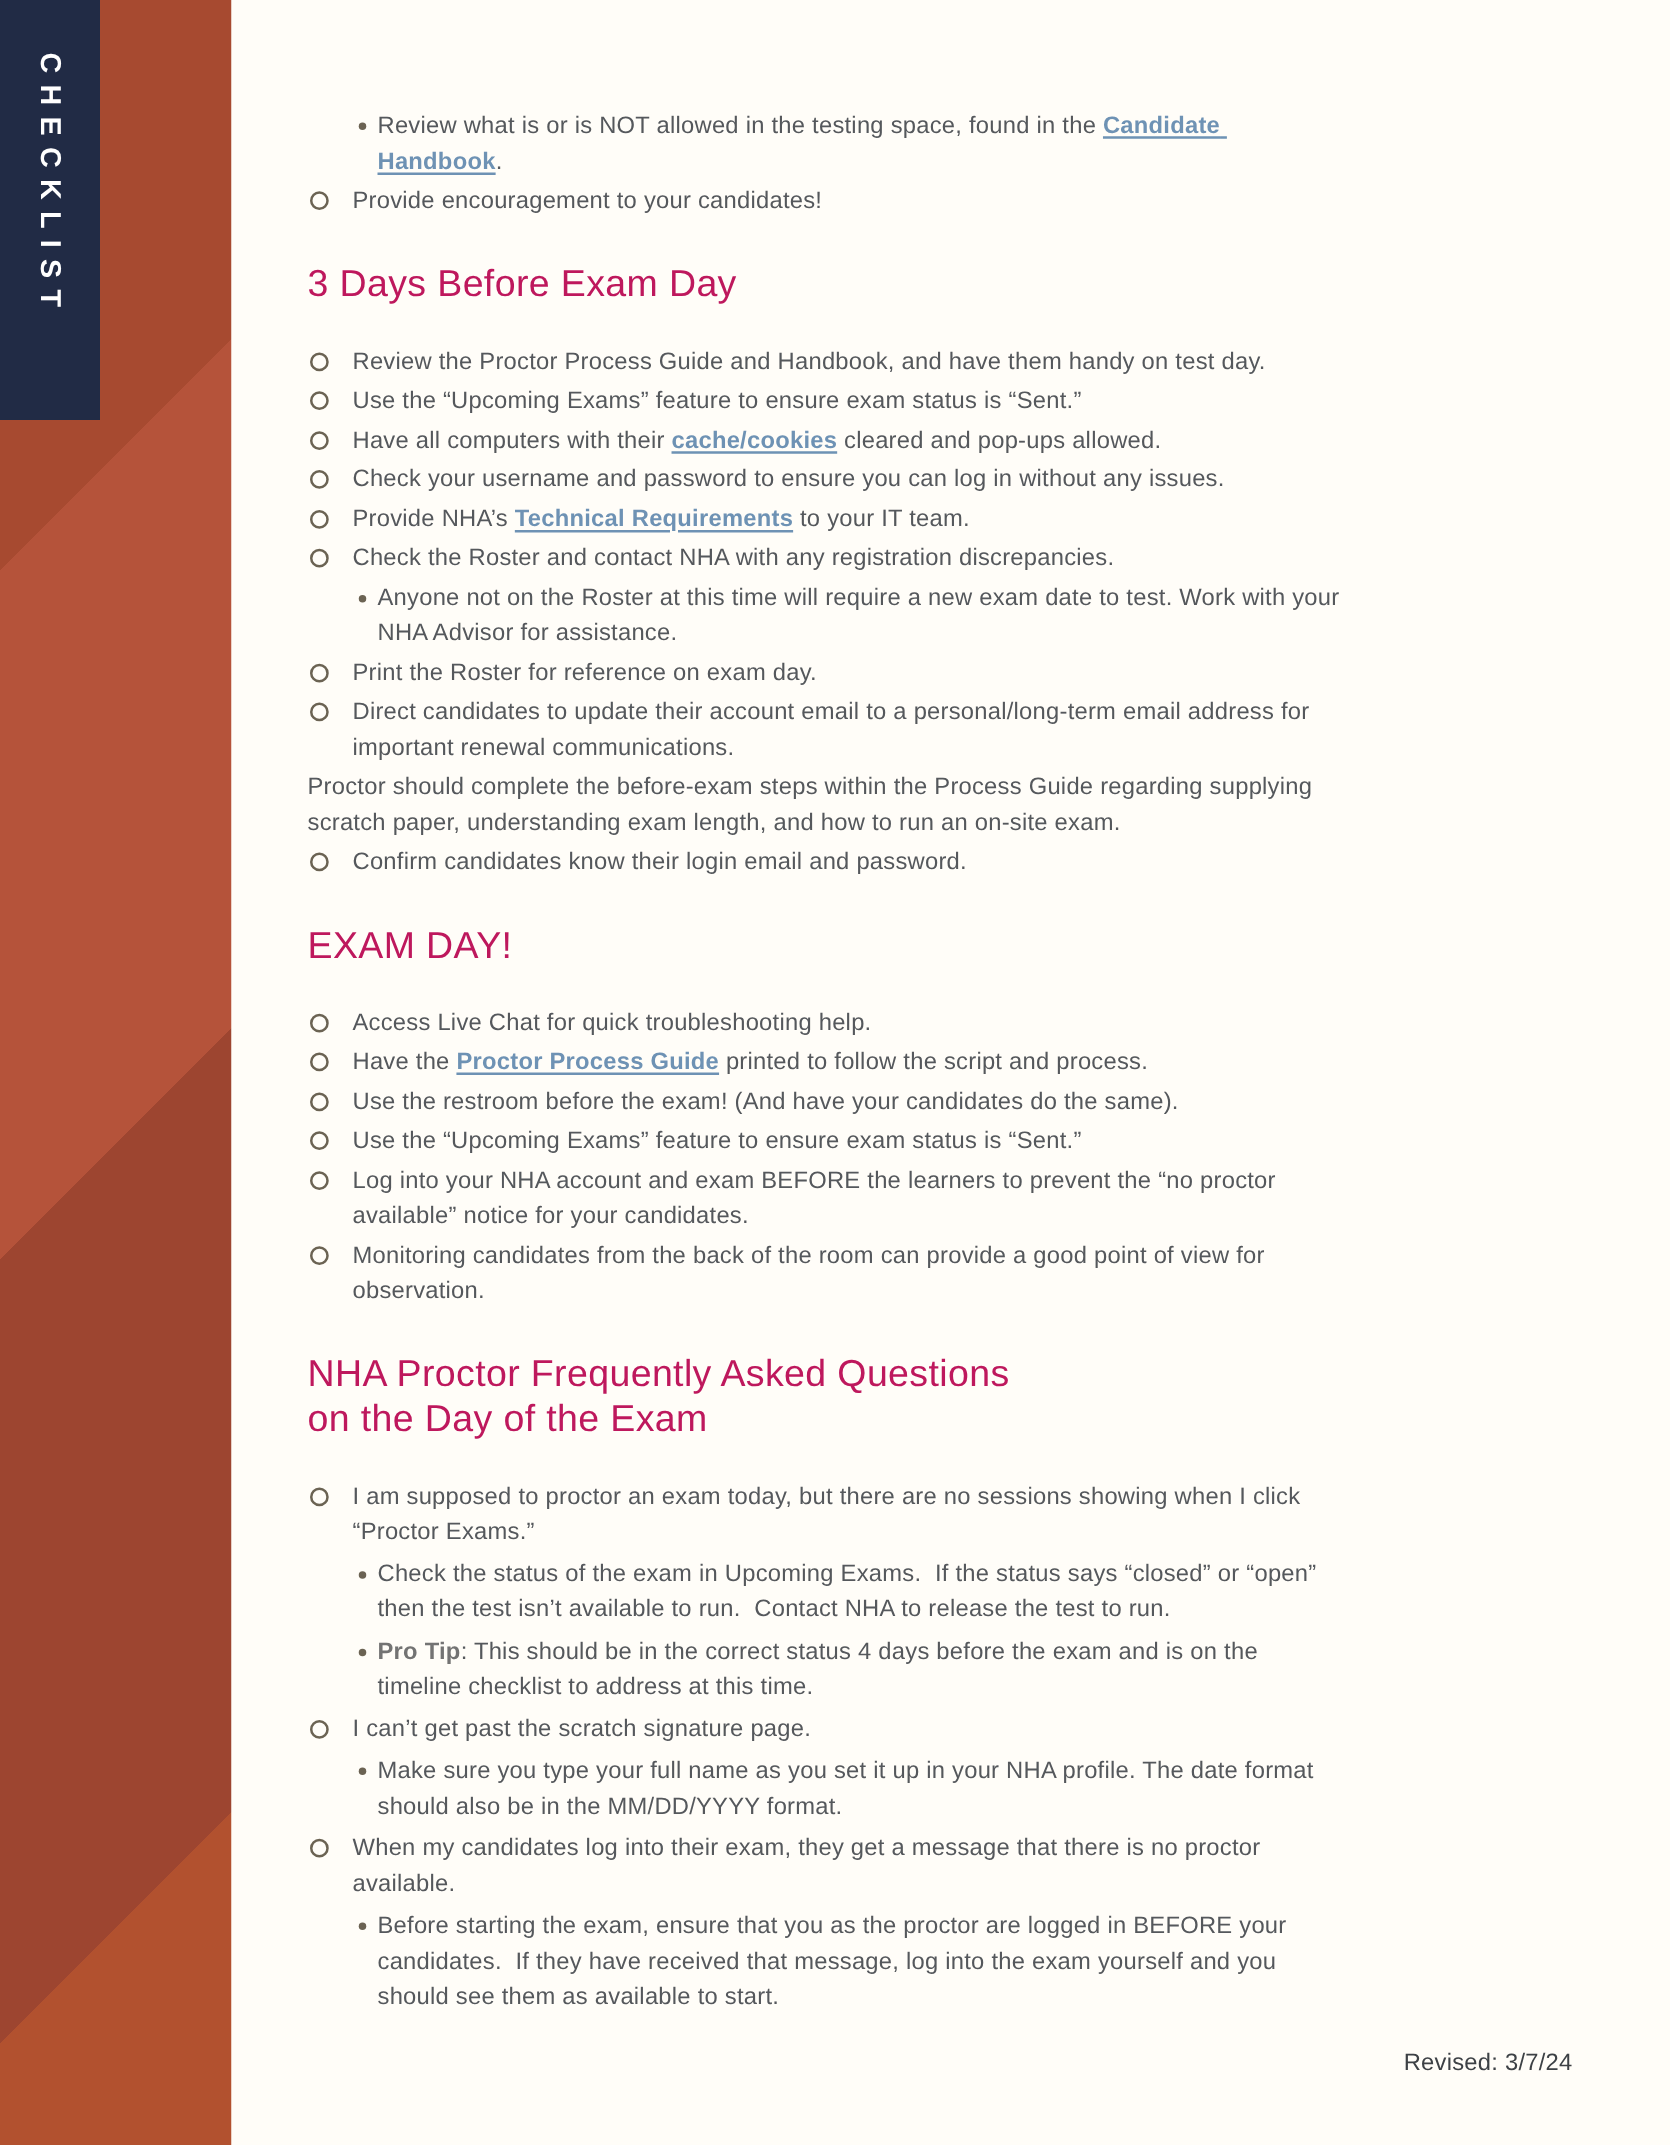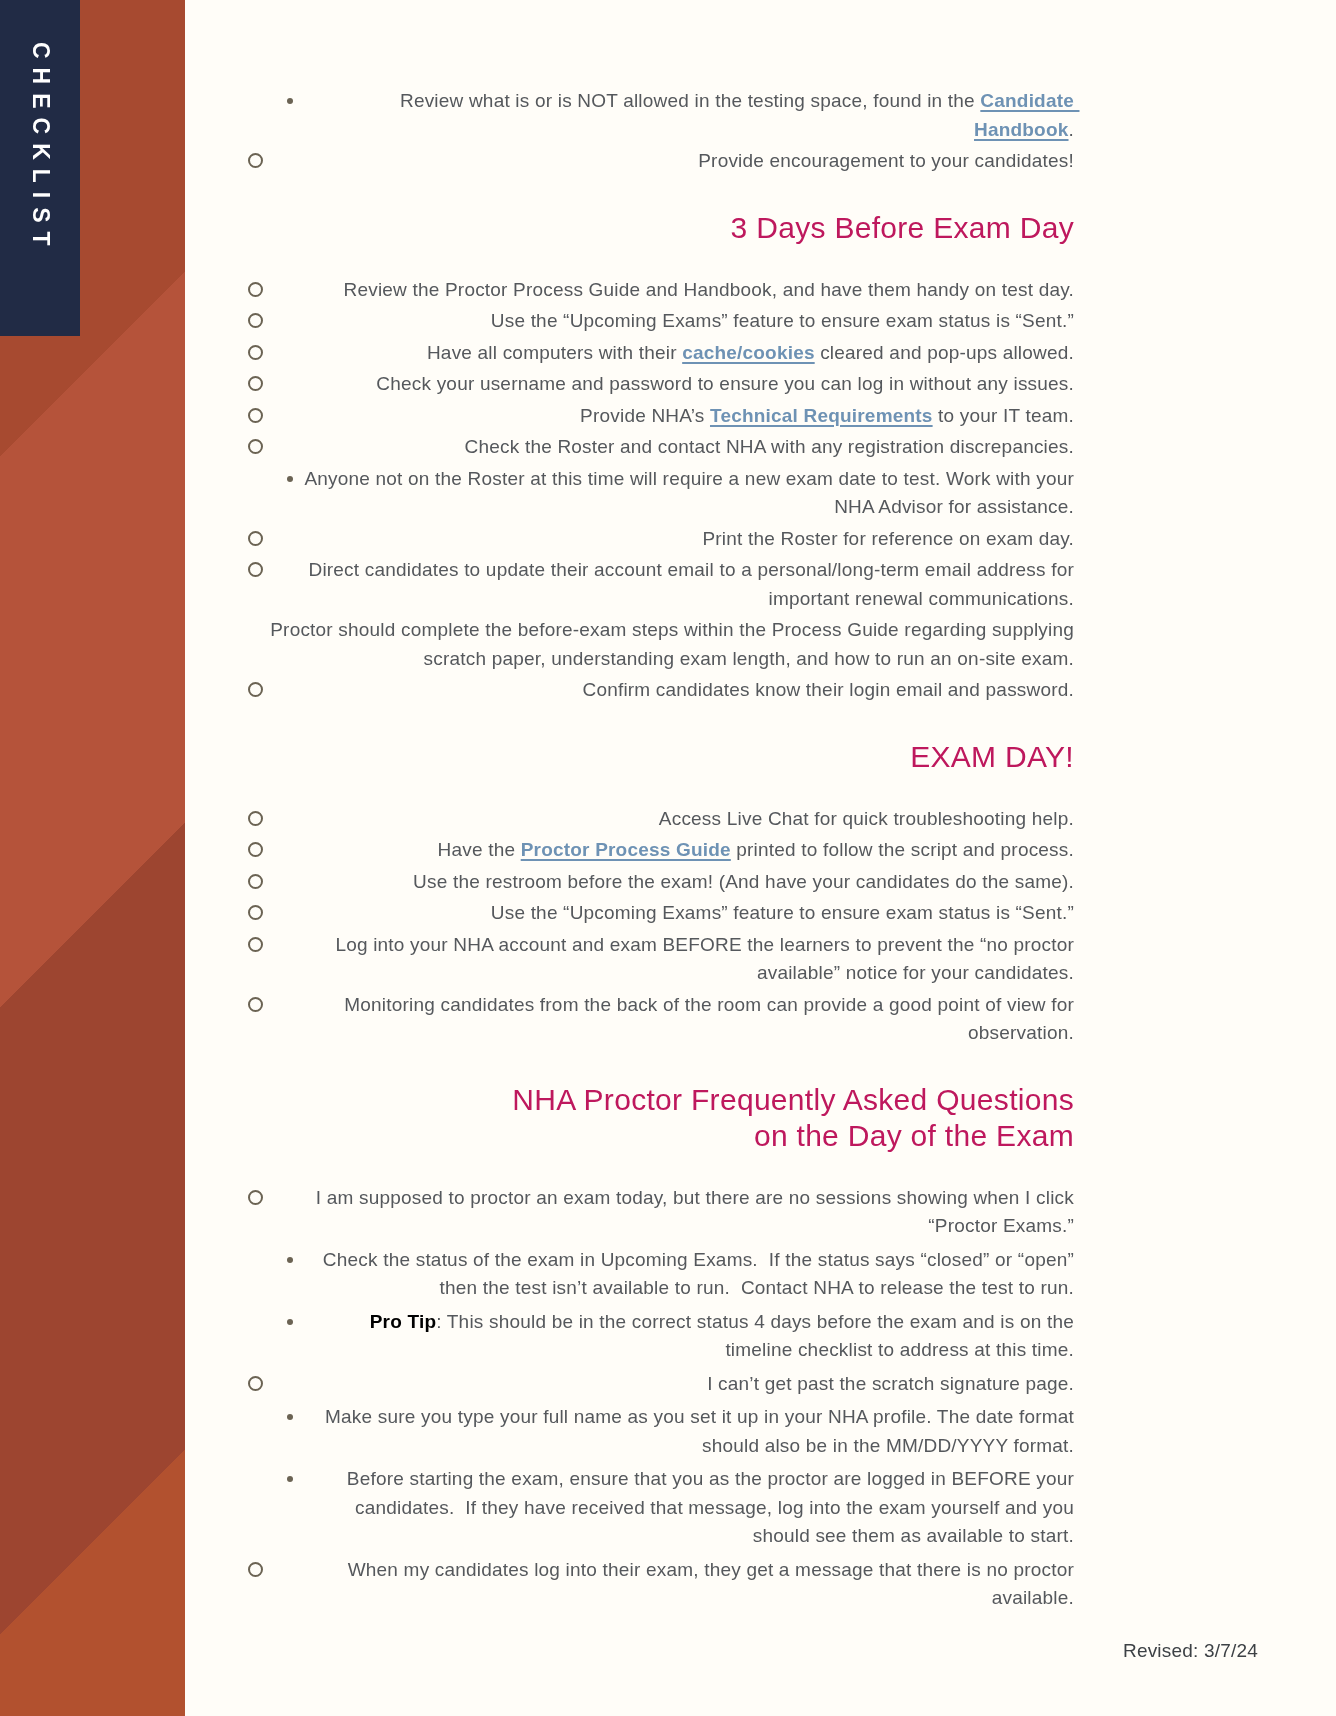--- a/index.html
+++ b/index.html
@@ -25,21 +25,21 @@
     display:flex;justify-content:center;
   }
   .tab .vlabel{
     writing-mode:vertical-rl;
     color:#ffffff;font-weight:bold;font-size:23px;
     letter-spacing:9px;padding-top:42px;
     user-select:none;
   }
   
   .content{
-    position:absolute;left:246px;top:84px;width:828px;text-align:right;
+    position:absolute;left:246px;top:84px;width:828px;
   }
   .sec-heading{
     color:#be185d;font-size:30px;font-weight:400;
     letter-spacing:.3px;line-height:36px;
     margin:34px 0 30px 0;
   }
   .item{
     position:relative;font-size:19px;line-height:28.5px;
     letter-spacing:.2px;margin:3px 0;
   }
@@ -54,21 +54,21 @@
     position:absolute;left:41px;top:11px;width:6px;height:6px;
     background:#6b6353;border-radius:50%;
   }
   .lvl-none{padding-left:0;}
   .txt{white-space:pre-wrap;}
   a.link{
     color:#6e92b4;font-weight:bold;text-decoration:underline;
     text-decoration-thickness:2px;text-underline-offset:3px;
     cursor:pointer;
   }
-  .bold{font-weight:bold;color:#000000;}
+  .bold{font-weight:bold;color:#737373;}
   .revised{
     position:absolute;right:78px;top:1640px;
     font-size:19px;color:#3d4145;letter-spacing:.2px;
   }
 </style>
 </head>
 <body>
 
 <div class="sidebar">
   <div class="tab">
@@ -108,19 +108,19 @@
     <div class="item lvl-circle"><span class="b"></span><span class="txt"><span>Monitoring candidates from the back of the room can provide a good point of view for observation.</span></span></div>
   </section>
 
   <section class="sec-faq">
     <h2 class="sec-heading"><span>NHA Proctor Frequently Asked Questions</span><br><span>on the Day of the Exam</span></h2>
     <div class="item lvl-circle"><span class="b"></span><span class="txt"><span>I am supposed to proctor an exam today, but there are no sessions showing when I click “Proctor Exams.”</span></span></div>
     <div class="item lvl-dot"><span class="b"></span><span class="txt"><span>Check the status of the exam in Upcoming Exams.  If the status says “closed” or “open” then the test isn’t available to run.  Contact NHA to release the test to run.</span></span></div>
     <div class="item lvl-dot"><span class="b"></span><span class="txt"><span class="bold">Pro Tip</span><span>: This should be in the correct status 4 days before the exam and is on the timeline checklist to address at this time.</span></span></div>
     <div class="item lvl-circle"><span class="b"></span><span class="txt"><span>I can’t get past the scratch signature page.</span></span></div>
     <div class="item lvl-dot"><span class="b"></span><span class="txt"><span>Make sure you type your full name as you set it up in your NHA profile. The date format should also be in the MM/DD/YYYY format.</span></span></div>
+    <div class="item lvl-circle"><span class="b"></span><span class="txt"><span>When my candidates log into their exam, they get a message that there is no proctor available.</span></span></div>
     <div class="item lvl-dot"><span class="b"></span><span class="txt"><span>Before starting the exam, ensure that you as the proctor are logged in BEFORE your candidates.  If they have received that message, log into the exam yourself and you should see them as available to start.</span></span></div>
-    <div class="item lvl-circle"><span class="b"></span><span class="txt"><span>When my candidates log into their exam, they get a message that there is no proctor available.</span></span></div>
   </section>
 
 </div>
 
 <div class="revised">Revised: 3/7/24</div>
 
 </body></html>

